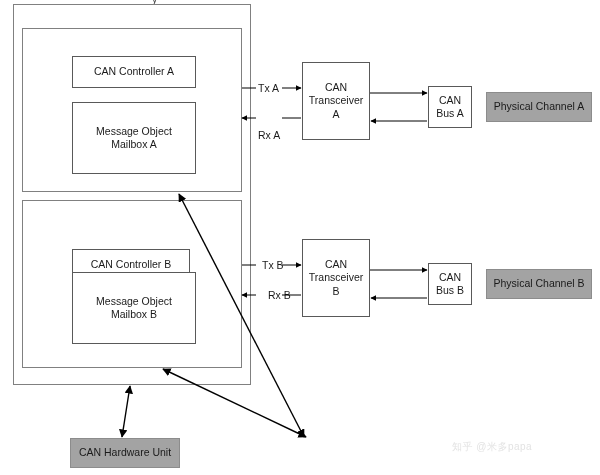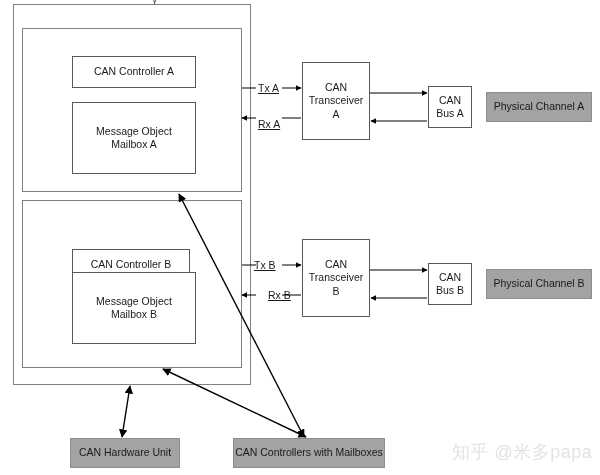--- a/index.html
+++ b/index.html
@@ -41,33 +41,32 @@
   .shaded {
     background: #a3a3a3;
     border: 1px solid #8c8c8c;
   }
   .label {
     position: absolute;
     font-size: 10.5px;
     color: #1a1a1a;
     white-space: nowrap;
     line-height: 1;
-    text-decoration: underline;
   }
   #svg-layer {
     position: absolute;
     left: 0;
     top: 0;
     width: 600px;
     height: 475px;
     pointer-events: none;
   }
   .watermark {
     position: absolute;
-    font-size: 18px;
+    font-size: 10px;
     color: #e3e3e3;
     white-space: nowrap;
     letter-spacing: 0.5px;
   }
   .clip-title {
     position: absolute;
     font-size: 10.5px;
     color: #3a3a3a;
     white-space: nowrap;
     overflow: hidden;
@@ -90,23 +89,23 @@
 Mailbox A</div>
 
   <div class="box plain" style="left:22px; top:200px; width:220px; height:168px;"></div>
 
   <div class="box" style="left:72px; top:226px; width:118px; height:32px;margin-top:23px;">CAN Controller B</div>
 
   <div class="box" style="left:72px; top:272px; width:124px; height:72px;">Message Object
 Mailbox B</div>
 
   <div class="label" style="left:258px; top:83px;">Tx A</div>
-  <div class="label" style="left:258px; top:119px;">Rx A</div>
+  <div class="label" style="left:258px; top:130px;">Rx A</div>
 
-  <div class="label" style="left:254px; top:260px;">Tx B</div>
+  <div class="label" style="left:262px; top:260px;">Tx B</div>
   <div class="label" style="left:268px; top:290px;">Rx B</div>
 
   <div class="box" style="left:302px; top:62px; width:68px; height:78px;">CAN
 Transceiver
 A</div>
 
   <div class="box" style="left:428px; top:86px; width:44px; height:42px;">CAN
 Bus A</div>
 
   <div class="box shaded" style="left:486px; top:92px; width:106px; height:30px;">Physical Channel A</div>
@@ -115,21 +114,20 @@
 Transceiver
 B</div>
 
   <div class="box" style="left:428px; top:263px; width:44px; height:42px;">CAN
 Bus B</div>
 
   <div class="box shaded" style="left:70px; top:438px; width:110px; height:30px;">CAN Hardware Unit</div>
 
   <div class="box shaded" style="left:486px; top:269px; width:106px; height:30px;">Physical Channel B</div>
 
-  <div class="box shaded" style="left:233px; top:438px; width:152px; height:30px;">CAN Controllers with Mailboxes</div>
 
   <div class="watermark" style="left:452px; top:440px;">知乎 @米多papa</div>
 
   <svg id="svg-layer" viewBox="0 0 600 475" xmlns="http://www.w3.org/2000/svg">
     <defs>
       <marker id="arrow-end" viewBox="0 0 10 10" refX="9" refY="5" markerWidth="6" markerHeight="6" orient="auto-start-reverse">
         <path d="M 0 0 L 10 5 L 0 10 z" fill="#000000"></path>
       </marker>
       <marker id="arrow-start" viewBox="0 0 10 10" refX="9" refY="5" markerWidth="6" markerHeight="6" orient="auto-start-reverse">
         <path d="M 0 0 L 10 5 L 0 10 z" fill="#000000"></path>

